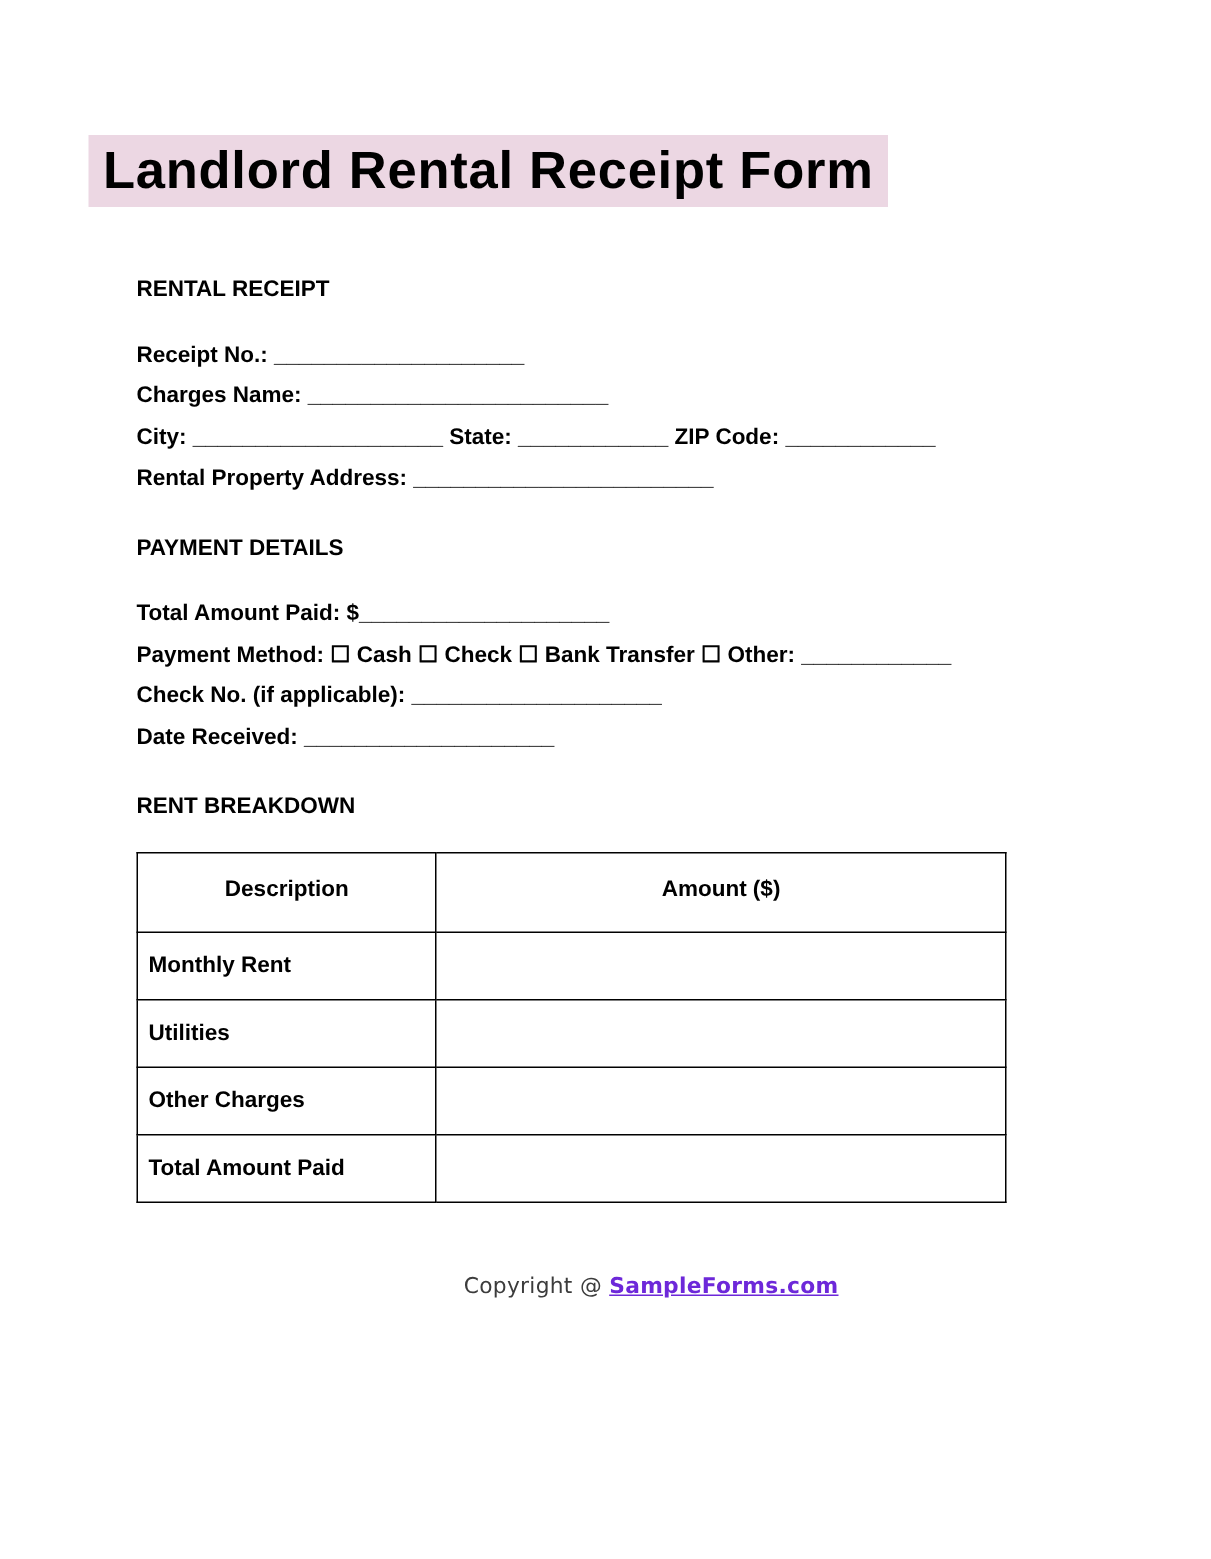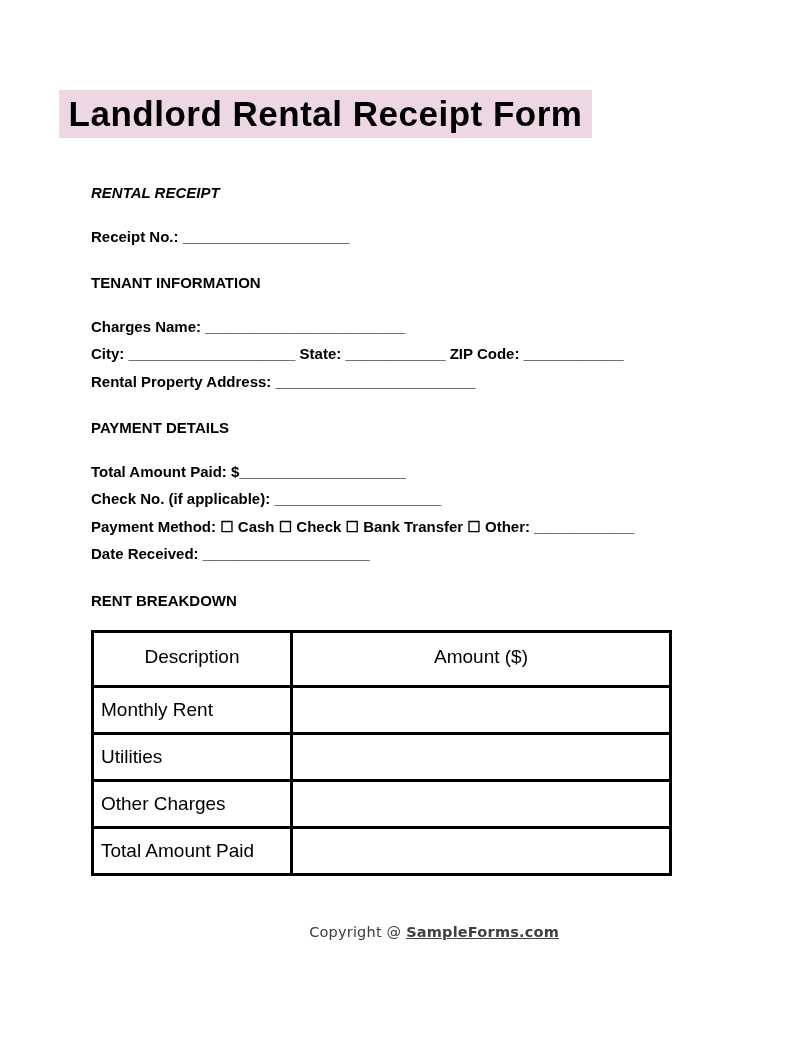--- a/index.html
+++ b/index.html
@@ -26,59 +26,59 @@
   }
 
   .content { margin: 41px 91px 0 91px; }
 
   .section-heading {
     font-size: 15px;
     font-weight: bold;
     line-height: 27.5px;
     margin: 19px 0 16px 0;
   }
-  .section-heading.first { margin-top: 0; font-style: italic; }
+  .section-heading.first { margin-top: 0; }
 
   .line {
     font-size: 15px;
     font-weight: bold;
     line-height: 27.5px;
     margin: 0;
     white-space: nowrap;
   }
   .blank { letter-spacing: 0; text-align: center; }
   .cb { font-weight: bold; }
 
   table.breakdown {
     border-collapse: collapse;
     margin-top: 3px;
     width: 580px;
     table-layout: fixed;
   }
   table.breakdown th, table.breakdown td {
-    border: 3px solid #000000;
-    font-size: 19px;
-    font-weight: normal;
+    border: 1px solid #000000;
+    font-size: 15px;
+    font-weight: bold;
   }
   table.breakdown th { height: 45px; text-align: center; vertical-align: middle; padding-bottom: 6px; }
   table.breakdown td { height: 42px; vertical-align: middle; padding-left: 7px; margin-top: 16px; }
   .col-desc { width: 199px; }
   .col-amt  { width: 379px; }
 
   .footer {
     margin-top: 48px;
     text-align: right;
     padding-right: 92px;
     font-family: "DejaVu Sans", sans-serif;
     font-size: 14.5px;
     letter-spacing: 0.2px;
     color: #3c3c3c;
   }
   .footer a {
-    color: #404040;
+    color: #6d28d9;
     font-weight: bold;
     text-decoration: underline;
   }
 </style>
 </head>
 <body>
 
 <div class="page">
 
   <div class="title-row">
@@ -87,21 +87,20 @@
 
   <div class="content">
 
     <div class="section-heading first">RENTAL RECEIPT</div>
 
     <p class="line">
       <span>Receipt No.:</span>
       <span class="blank">____________________</span>
     </p>
 
-    <div class="section-heading">TENANT INFORMATION</div>
 
     <p class="line">
       <span>Charges Name:</span>
       <span class="blank">________________________</span>
     </p>
     <p class="line">
       <span>City:</span>
       <span class="blank">____________________</span>
       <span>State:</span>
       <span class="blank">____________</span>
@@ -112,34 +111,34 @@
       <span>Rental Property Address:</span>
       <span class="blank">________________________</span>
     </p>
 
     <div class="section-heading">PAYMENT DETAILS</div>
 
     <p class="line">
       <span>Total Amount Paid: $</span><span class="blank">____________________</span>
     </p>
     <p class="line">
-      <span>Check No. (if applicable):</span>
-      <span class="blank">____________________</span>
-    </p>
-    <p class="line">
       <span>Payment Method:</span>
       <span class="cb">☐</span>
       <span>Cash</span>
       <span class="cb">☐</span>
       <span>Check</span>
       <span class="cb">☐</span>
       <span>Bank Transfer</span>
       <span class="cb">☐</span>
       <span>Other:</span>
       <span class="blank">____________</span>
+    </p>
+    <p class="line">
+      <span>Check No. (if applicable):</span>
+      <span class="blank">____________________</span>
     </p>
     <p class="line">
       <span>Date Received:</span>
       <span class="blank">____________________</span>
     </p>
 
     <div class="section-heading">RENT BREAKDOWN</div>
 
     <table class="breakdown">
       <colgroup>

